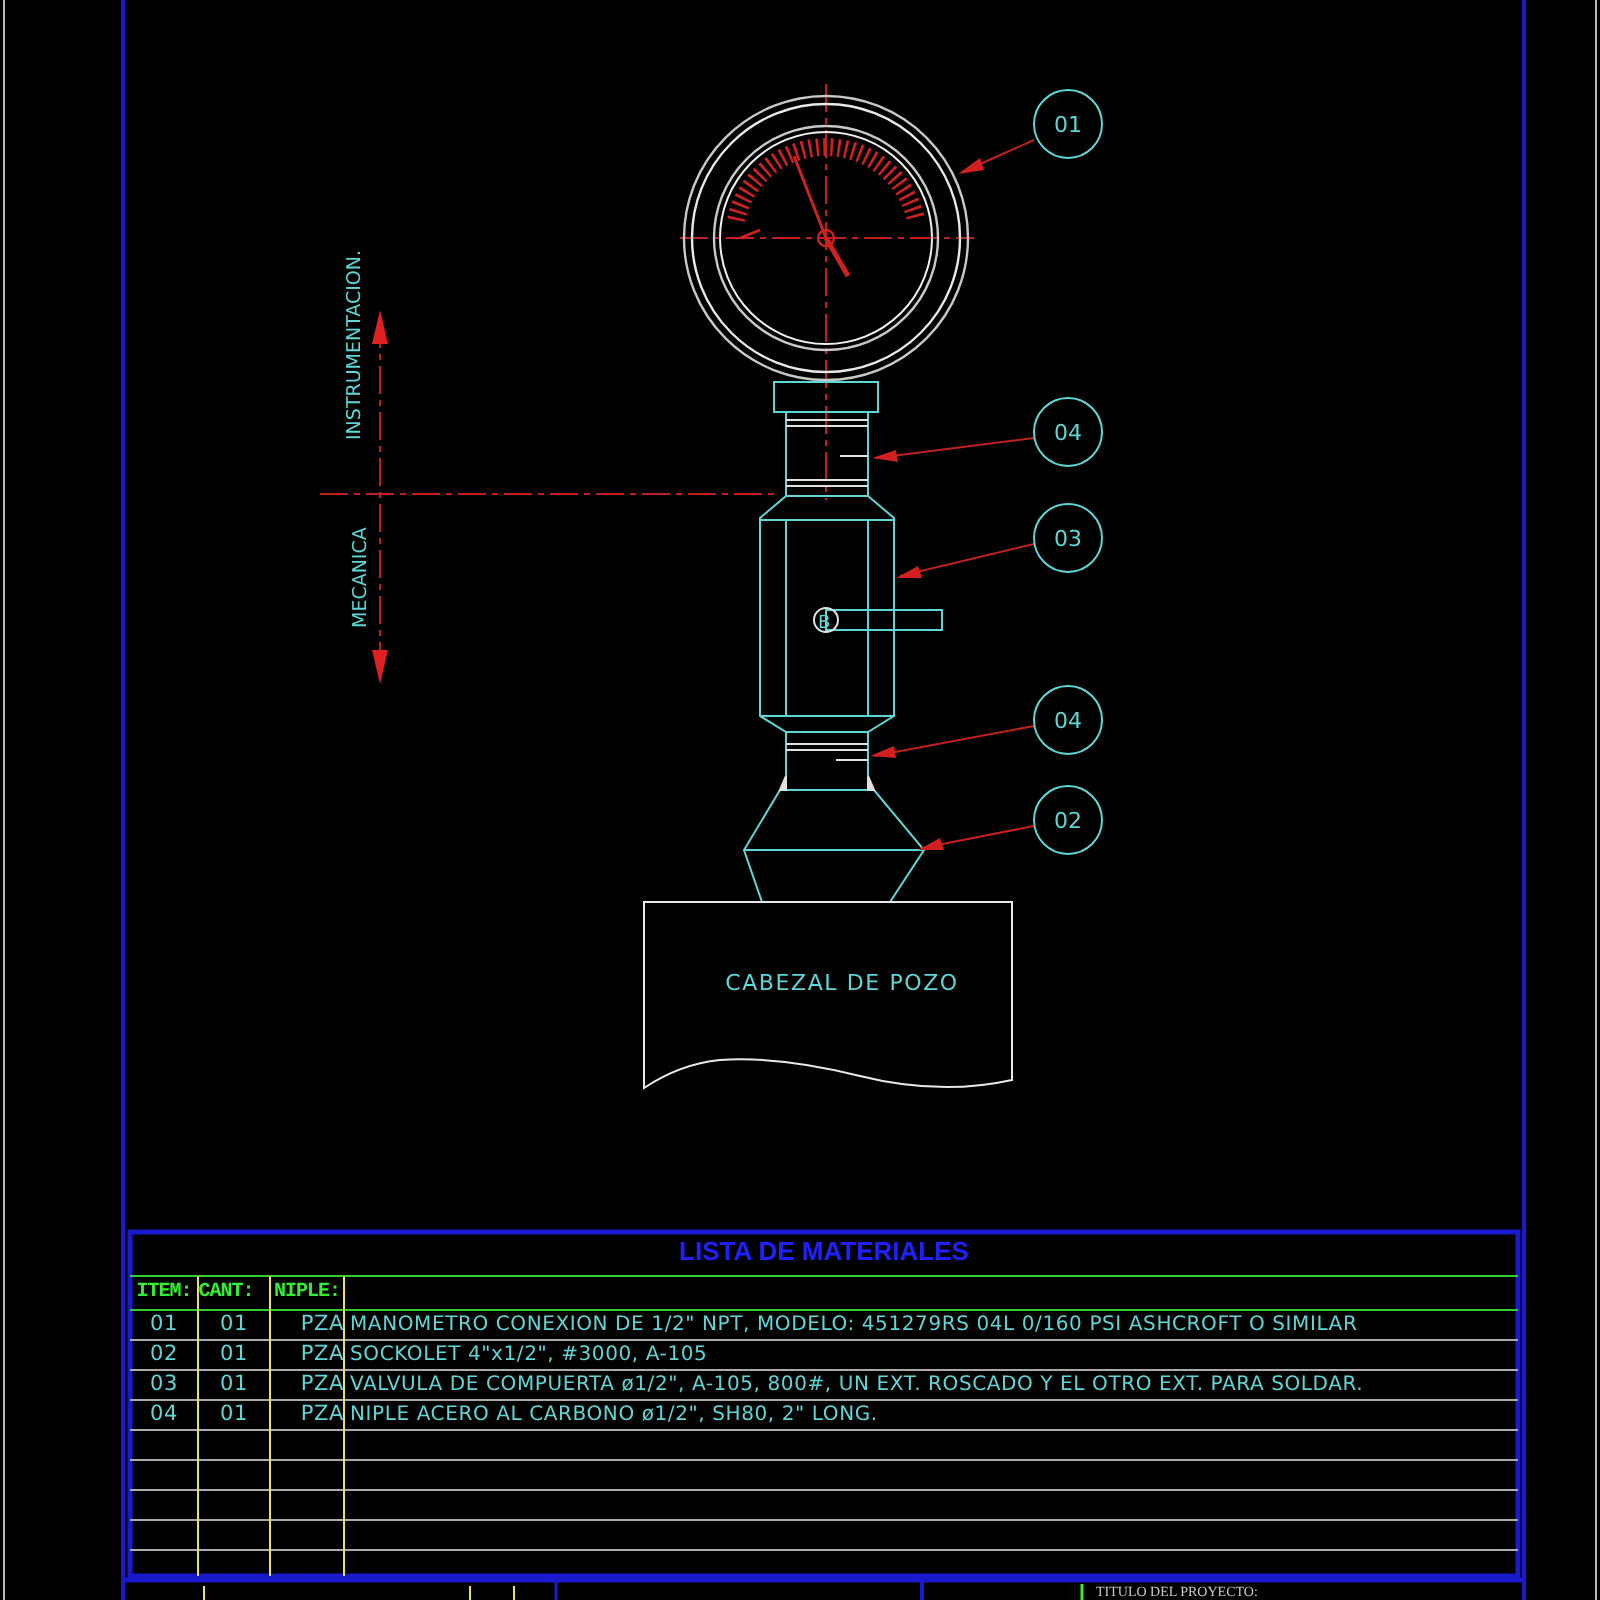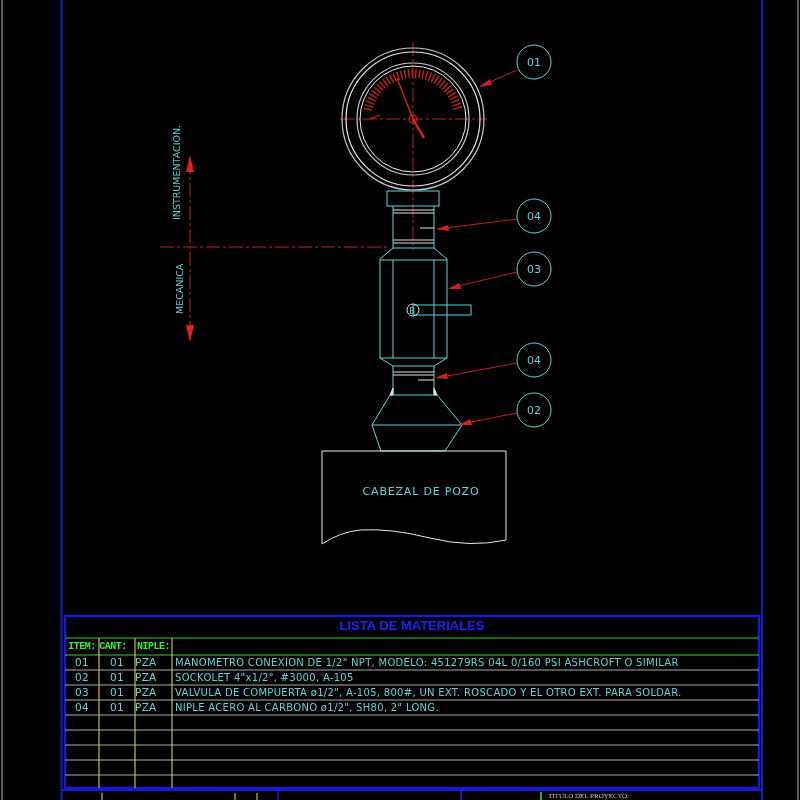--- a/index.html
+++ b/index.html
@@ -5,21 +5,21 @@
     html, body { margin: 0; padding: 0; background: #000; }
     body { width: 800px; height: 800px; position: relative; overflow: hidden; font-family: "DejaVu Sans", sans-serif; }
     #canvas { position: absolute; left: 0; top: 0; width: 800px; height: 800px; }
     .cad-text { fill: #5fd6d6; font-family: "DejaVu Sans", sans-serif; }
     .tbl { position: absolute; left: 65px; top: 616px; width: 694px; height: 172px; padding-left: 12px; }
     .tbl-title { position: absolute; left: 0; top: 0; width: 694px; height: 22px; text-align: center; color: #2020ff; font-weight: bold; font-size: 13px; line-height: 20px; font-family: "Liberation Sans", sans-serif; }
     .hdr { position: absolute; top: 23px; height: 16px; color: #33ee33; font-weight: bold; font-size: 10px; line-height: 16px; font-family: Liberation Mono, monospace; letter-spacing: -0.5px; }
     .cell { position: absolute; height: 15px; color: #5fd6d6; font-size: 10.5px; line-height: 15px; font-family: "DejaVu Sans", sans-serif; white-space: nowrap; letter-spacing: 0.3px; }
     .c-item { left: 0; width: 34px; text-align: center; }
     .c-cant { left: 34px; width: 36px; text-align: center; }
-    .c-unid { left: 70px; width: 37px; text-align: left; }
+    .c-unid { left: 70px; width: 37px; text-align: right; }
     .c-desc { left: 110px; width: 580px; font-size: 10px; }
     .title-label { position: absolute; left: 548px; top: 792px; color: #c8c8c8; font-size: 7px; font-family: Liberation Serif, serif; line-height: 8px; }
   </style>
 </head>
 <body>
 
 <svg id="canvas" width="800" height="800" viewBox="0 0 800 800" xmlns="http://www.w3.org/2000/svg">
 
   <line x1="2" y1="0" x2="2" y2="800" stroke="#bbbbbb" stroke-width="1"></line>
   <line x1="798" y1="0" x2="798" y2="800" stroke="#bbbbbb" stroke-width="1"></line>

